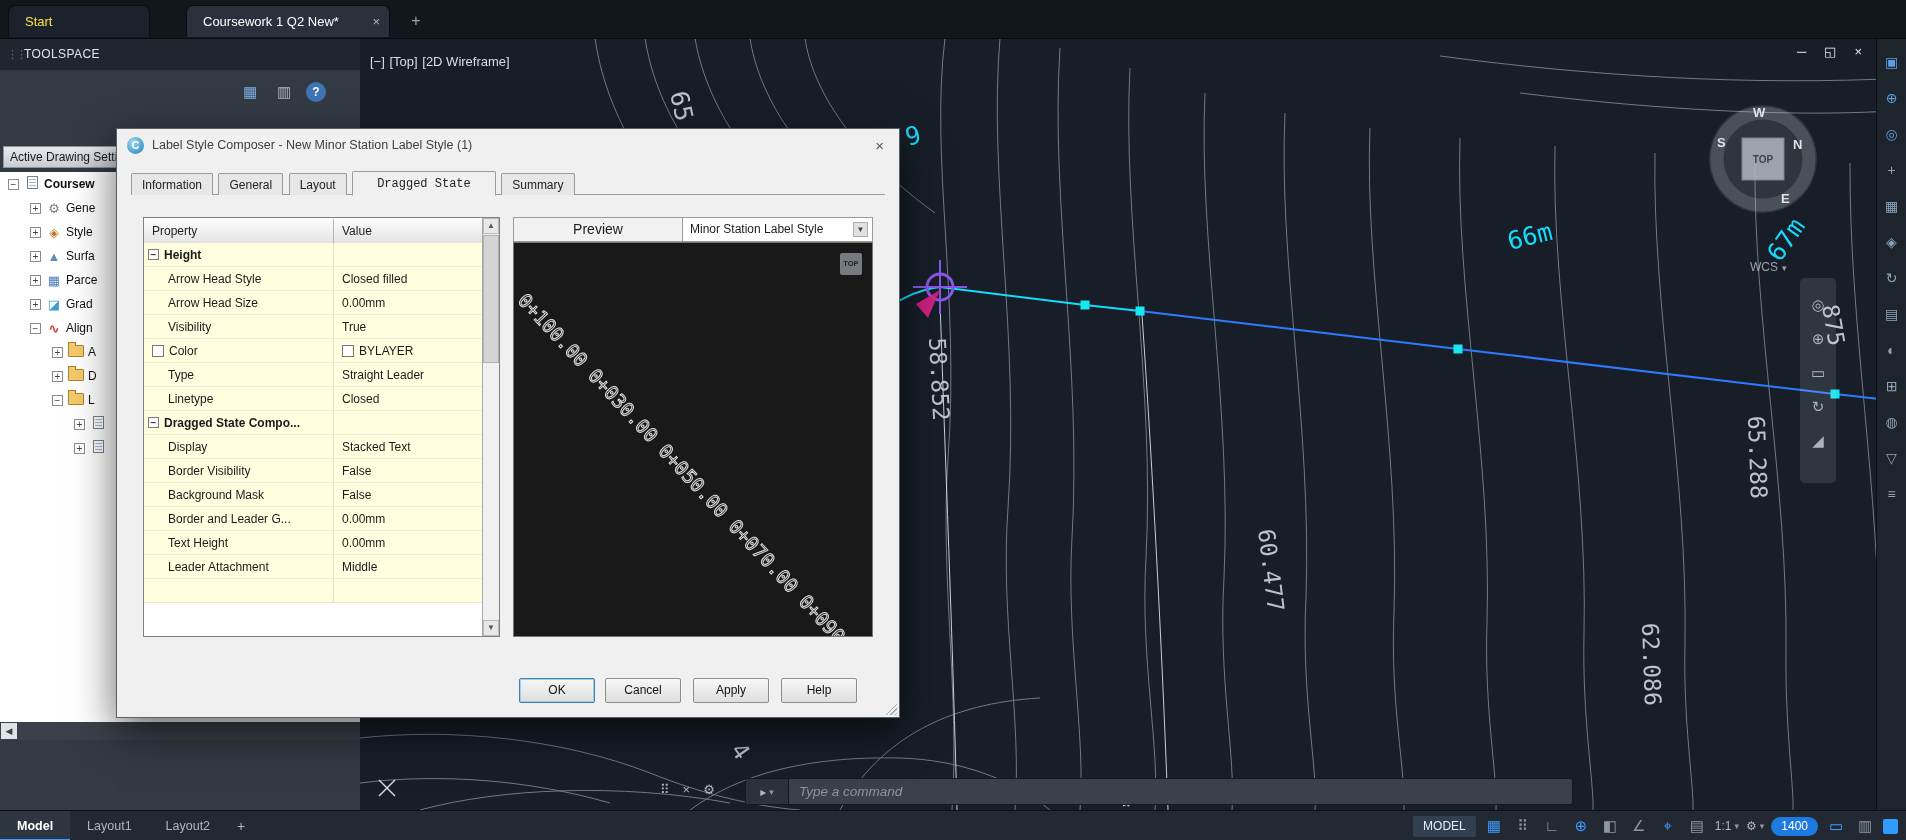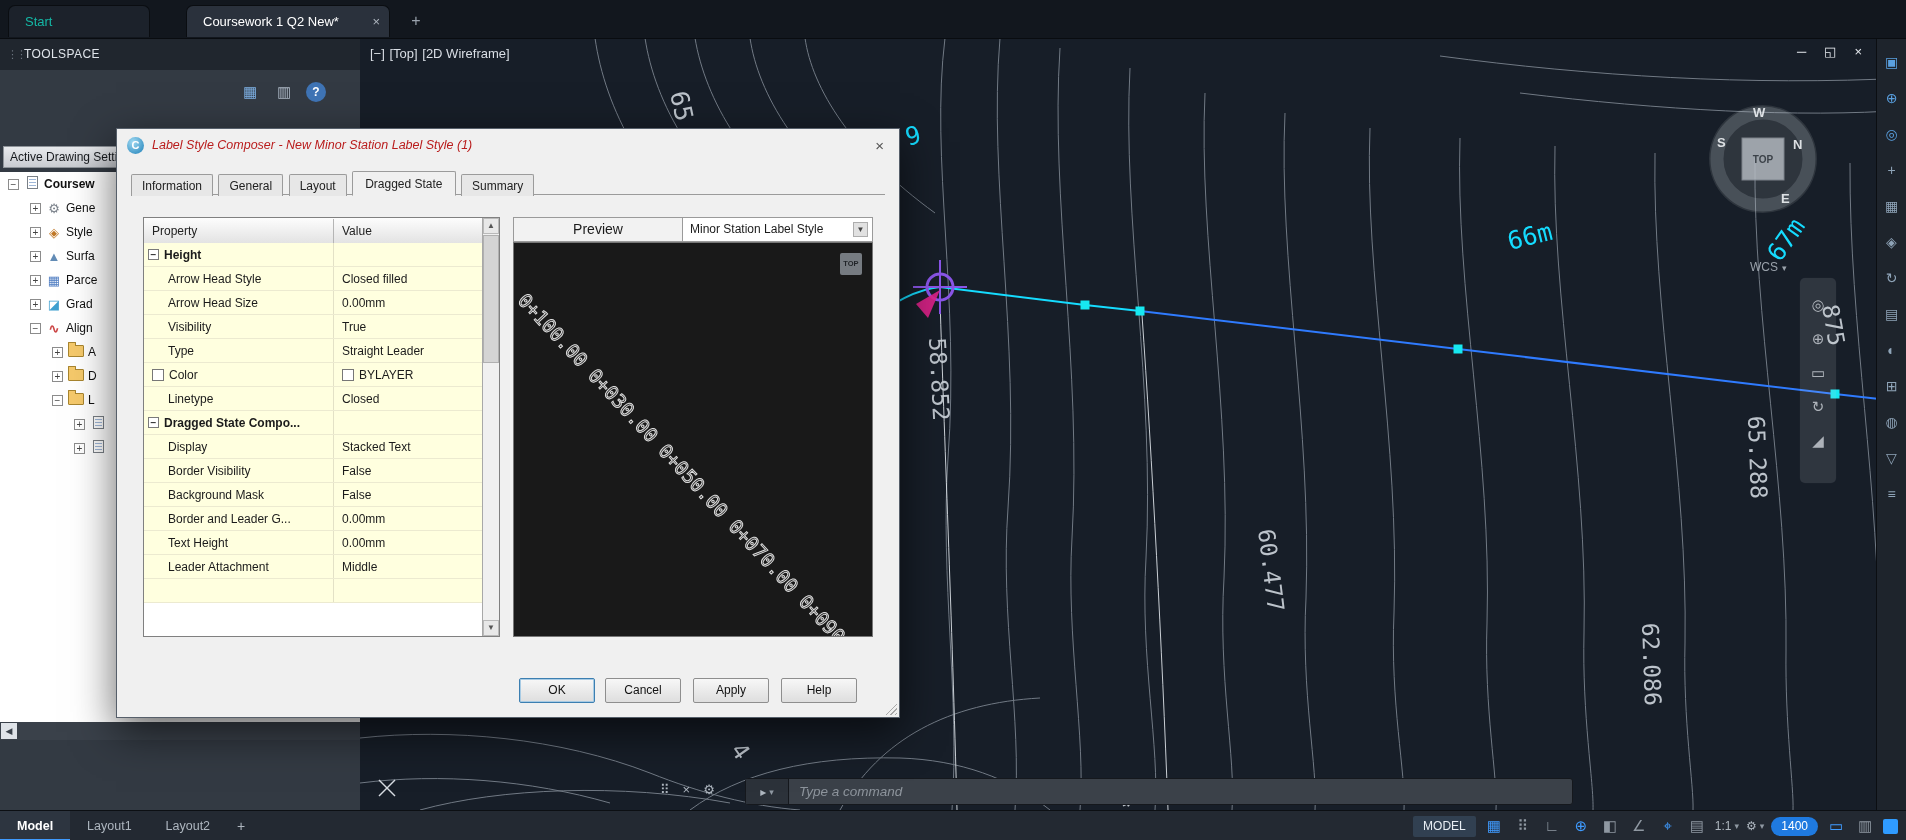--- a/index.html
+++ b/index.html
@@ -1,21 +1,21 @@
 <!DOCTYPE html>
 <html><head>
 <meta charset="utf-8">
 <style>
   html,body{margin:0;padding:0;background:#0b0e12;}
   #root{position:relative;width:1906px;height:840px;overflow:hidden;background:#141a22;
         font-family:"Liberation Sans",sans-serif;}
 
   
   .tabbar{position:absolute;left:0;top:0;width:100%;height:38px;background:#12171e;border-bottom:1px solid #090c10;z-index:60;}
-  .ftab{position:absolute;top:5px;height:32px;border-radius:7px 7px 0 0;font-size:13px;color:#14b8a6;line-height:32px;padding:0 16px;background:#1c222b;border:1px solid #0a0d11;border-bottom:none;box-sizing:border-box;}
+  .ftab{position:absolute;top:5px;height:32px;border-radius:7px 7px 0 0;font-size:13px;color:#fde047;line-height:32px;padding:0 16px;background:#1c222b;border:1px solid #0a0d11;border-bottom:none;box-sizing:border-box;}
   .ftab.start{left:8px;width:142px;}
   .ftab.active{left:186px;width:204px;background:#2a313c;color:#fff;}
   .ftab .closex{position:absolute;right:9px;top:0;color:#aeb6bf;font-size:13px;}
   .newtab{position:absolute;left:406px;top:11px;width:20px;height:20px;color:#9aa3ad;font-size:16px;text-align:center;line-height:20px;}
 
   
   .palette{position:absolute;left:0;top:38px;width:360px;height:772px;background:#333a43;z-index:10;}
   .pal-header{height:32px;background:#20262e;color:#dfe4ea;font-size:12px;line-height:32px;padding-left:24px;letter-spacing:.4px;position:relative;}
   .pal-header .grip{position:absolute;left:7px;top:0;color:#6b747f;font-size:11px;letter-spacing:-2px;}
   .pal-toolbar{height:42px;position:relative;}
@@ -37,21 +37,21 @@
   .pg::after{content:"";display:block;margin:2px 1px;height:7px;
      background:repeating-linear-gradient(#9fb7d8 0 1px,transparent 1px 3px);}
   .folder{display:inline-block;width:14px;height:10px;background:#f5c96b;border:1px solid #a8852f;border-radius:1px;position:relative;}
   .folder::before{content:"";position:absolute;left:-1px;top:-4px;width:6px;height:3px;background:#f5c96b;border:1px solid #a8852f;border-bottom:none;border-radius:1px 1px 0 0;}
   .hscroll{position:absolute;left:0;top:684px;width:360px;height:18px;background:#3a414a;}
   .hscroll .sbtn{position:absolute;left:1px;top:1px;width:16px;height:16px;background:#dfe3e8;color:#3a414a;font-size:9px;text-align:center;line-height:16px;}
 
   
   .canvas{position:absolute;left:360px;top:38px;width:1546px;height:772px;background:#171e28;z-index:1;overflow:hidden;}
   .cvs{position:absolute;left:0;top:0;}
-  .vpctl{position:absolute;left:10px;top:8px;color:#d9dee5;font-size:13px;z-index:3;}
+  .vpctl{position:absolute;left:10px;top:16px;color:#d9dee5;font-size:13px;z-index:3;}
   .vpctl span{margin-right:1px;}
   .winctl{position:absolute;right:44px;top:6px;color:#e8ecf1;font-size:13px;display:flex;gap:18px;z-index:3;}
   .clab{fill:#cbd2d9;font-size:23px;font-family:"DejaVu Sans Mono",monospace;opacity:.92;}
   .clab.big{font-size:25px;}
   .clab.cy{fill:#15dcff;opacity:1;}
 
   
   .cmdicons{position:absolute;left:300px;top:744px;color:#aeb6bf;font-size:13px;display:flex;gap:13px;z-index:4;}
   .cmdbar{position:absolute;left:385px;top:740px;width:828px;height:27px;background:#3b4149;border:1px solid #15181d;border-radius:3px;display:flex;align-items:center;z-index:4;box-sizing:border-box;}
   .cmdchip{width:42px;height:100%;background:#2c323a;border-right:1px solid #15181d;color:#aeb6bf;font-size:12px;display:flex;align-items:center;justify-content:center;gap:3px;}
@@ -60,25 +60,25 @@
 
   
   .right-strip{position:absolute;right:0;top:38px;width:30px;height:772px;background:#1e242c;border-left:1px solid #0b0e12;display:flex;flex-direction:column;align-items:center;padding-top:16px;gap:20px;box-sizing:border-box;z-index:5;}
   .rico{color:#8fa4b8;font-size:14px;height:16px;line-height:16px;}
   .rico:nth-child(1),.rico:nth-child(2),.rico:nth-child(3){color:#5aa0e0;}
 
   
   .dialog{position:absolute;left:116px;top:128px;width:782px;height:588px;background:#f0f0f0;border:1px solid #565f6a;box-shadow:0 14px 40px rgba(0,0,0,.6);z-index:50;color:#1b1b1b;}
   .dlg-title{height:32px;display:flex;align-items:center;padding:0 10px;}
   .dlg-ico{width:17px;height:17px;border-radius:50%;background:radial-gradient(circle at 35% 30%,#9fd9f2,#1d7fb8);color:#fff;font-size:11px;font-weight:bold;text-align:center;line-height:17px;margin-right:8px;}
-  .dlg-title .t{flex:1;font-size:12.5px;color:#b91c1c;font-style:italic;}
+  .dlg-title .t{flex:1;font-size:12.5px;color:#404040;}
   .dlg-close{color:#555;font-size:15px;padding:0 5px;}
   .dlg-tabs{position:absolute;left:14px;right:14px;top:40px;height:25px;border-bottom:1px solid #9b9b9b;}
   .dtab{display:inline-block;padding:4px 10px 3px;font-size:12px;border:1px solid #9b9b9b;border-bottom:none;border-radius:2px 2px 0 0;background:#e7e7e7;margin-right:1px;position:relative;top:4px;color:#222;}
-  .dtab.active{background:#f0f0f0;top:2px;padding:5px 12px 4px;border-bottom:1px solid #f0f0f0;margin-bottom:-1px;}
+  .dtab.active{background:#f0f0f0;top:2px;padding:5px 24px 4px;border-bottom:1px solid #f0f0f0;margin-bottom:-1px;font-family:Liberation Mono, monospace;}
   .dlg-table{position:absolute;left:26px;top:88px;width:357px;height:420px;border:1px solid #808080;background:#fff;overflow:hidden;box-sizing:border-box;}
   .thead{display:flex;height:25px;background:linear-gradient(#fdfdfd,#e3e3e3);border-bottom:1px solid #a8a8a8;margin-right:17px;align-items:center;}
   .th{line-height:24px;padding-left:8px;font-size:12px;color:#222;box-sizing:border-box;}
   .th.p{width:190px;border-right:1px solid #b5b5b5;}
   .th.v{flex:1;}
   .tbody{position:absolute;left:0;top:25px;right:17px;bottom:0;overflow:hidden;}
   .prow{display:flex;height:24px;background:#ffffdf;border-bottom:1px solid #ecead0;align-items:center;font-size:12px;box-sizing:border-box;}
   .pcell{width:190px;padding-left:24px;border-right:1px solid #e3e1c6;display:flex;align-items:center;height:100%;box-sizing:border-box;}
   .vcell{flex:1;padding-left:8px;display:flex;align-items:center;}
   .prow.group .pcell{padding-left:4px;font-weight:bold;gap:5px;}
@@ -380,32 +380,32 @@
         </div>
         <div class="prow">
           <div class="pcell">Arrow Head Size</div>
           <div class="vcell">0.00mm</div>
         </div>
         <div class="prow">
           <div class="pcell">Visibility</div>
           <div class="vcell">True</div>
         </div>
         <div class="prow">
-          <div class="pcell">Type</div>
-          <div class="vcell">Straight Leader</div>
-        </div>
-        <div class="prow">
           <div class="pcell" style="padding-left:8px">
               <span class="swatch"></span>
               <span>Color</span>
             </div>
           <div class="vcell">
               <span class="swatch"></span>
               <span>BYLAYER</span>
             </div>
+        </div>
+        <div class="prow">
+          <div class="pcell">Type</div>
+          <div class="vcell">Straight Leader</div>
         </div>
         <div class="prow">
           <div class="pcell">Linetype</div>
           <div class="vcell">Closed</div>
         </div>
         <div class="prow group">
           <div class="pcell">
               <span class="gexp">−</span>
               <span>Dragged State Compo...</span>
             </div>

